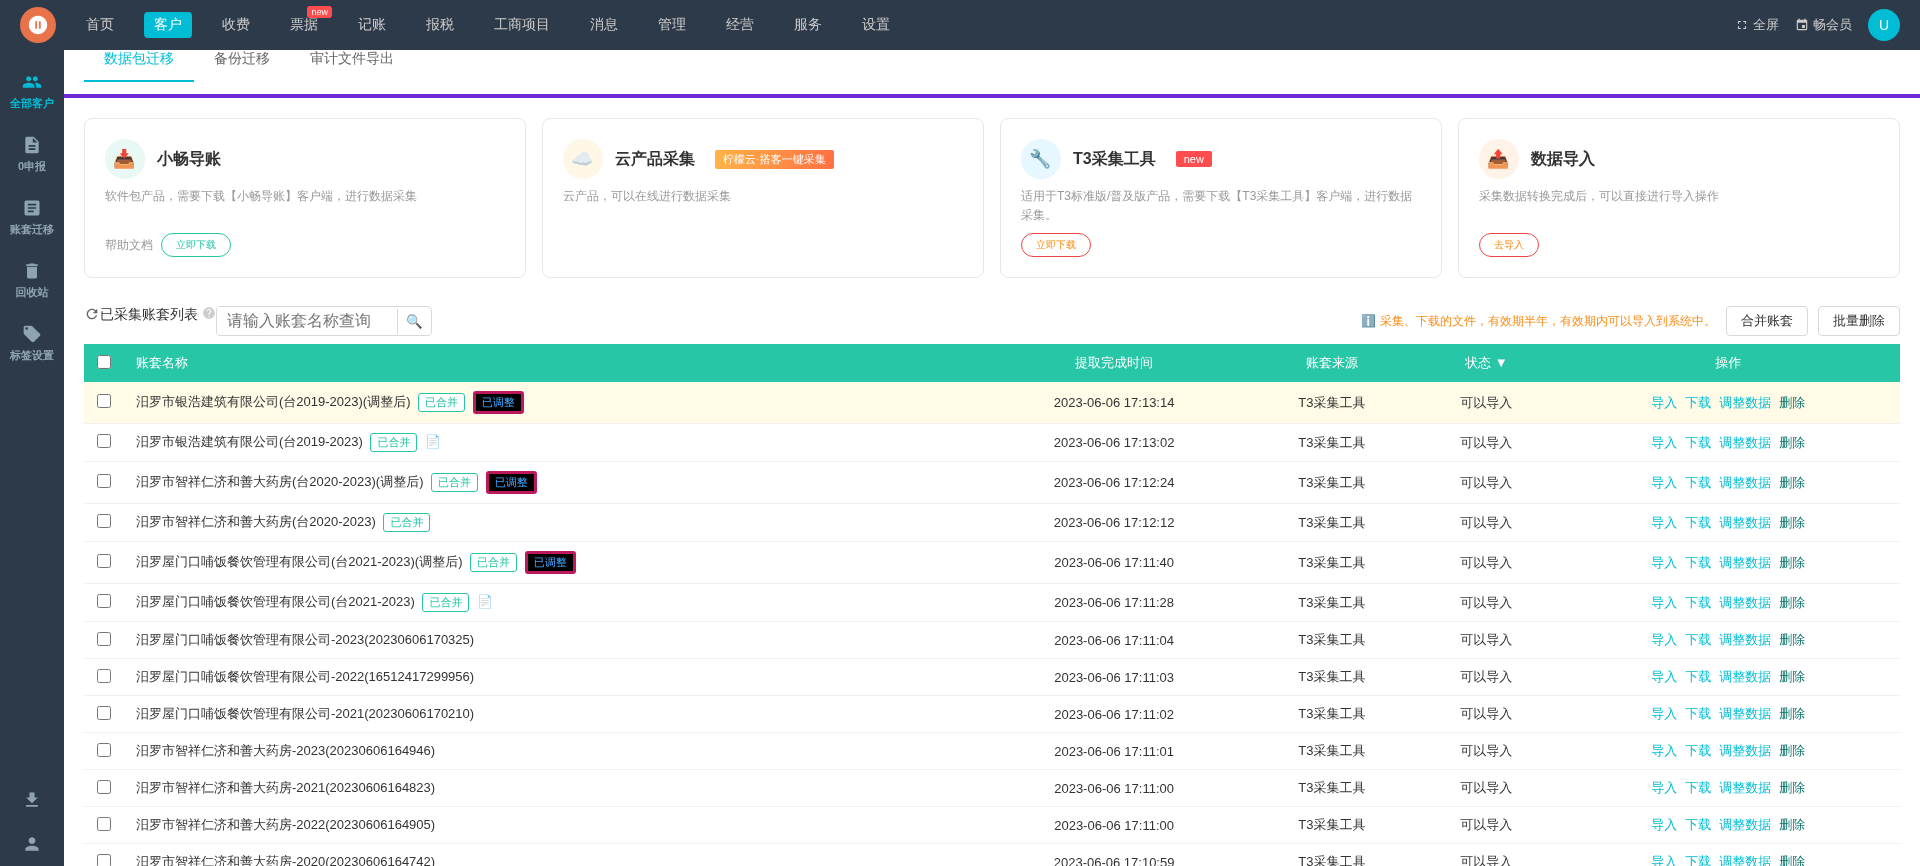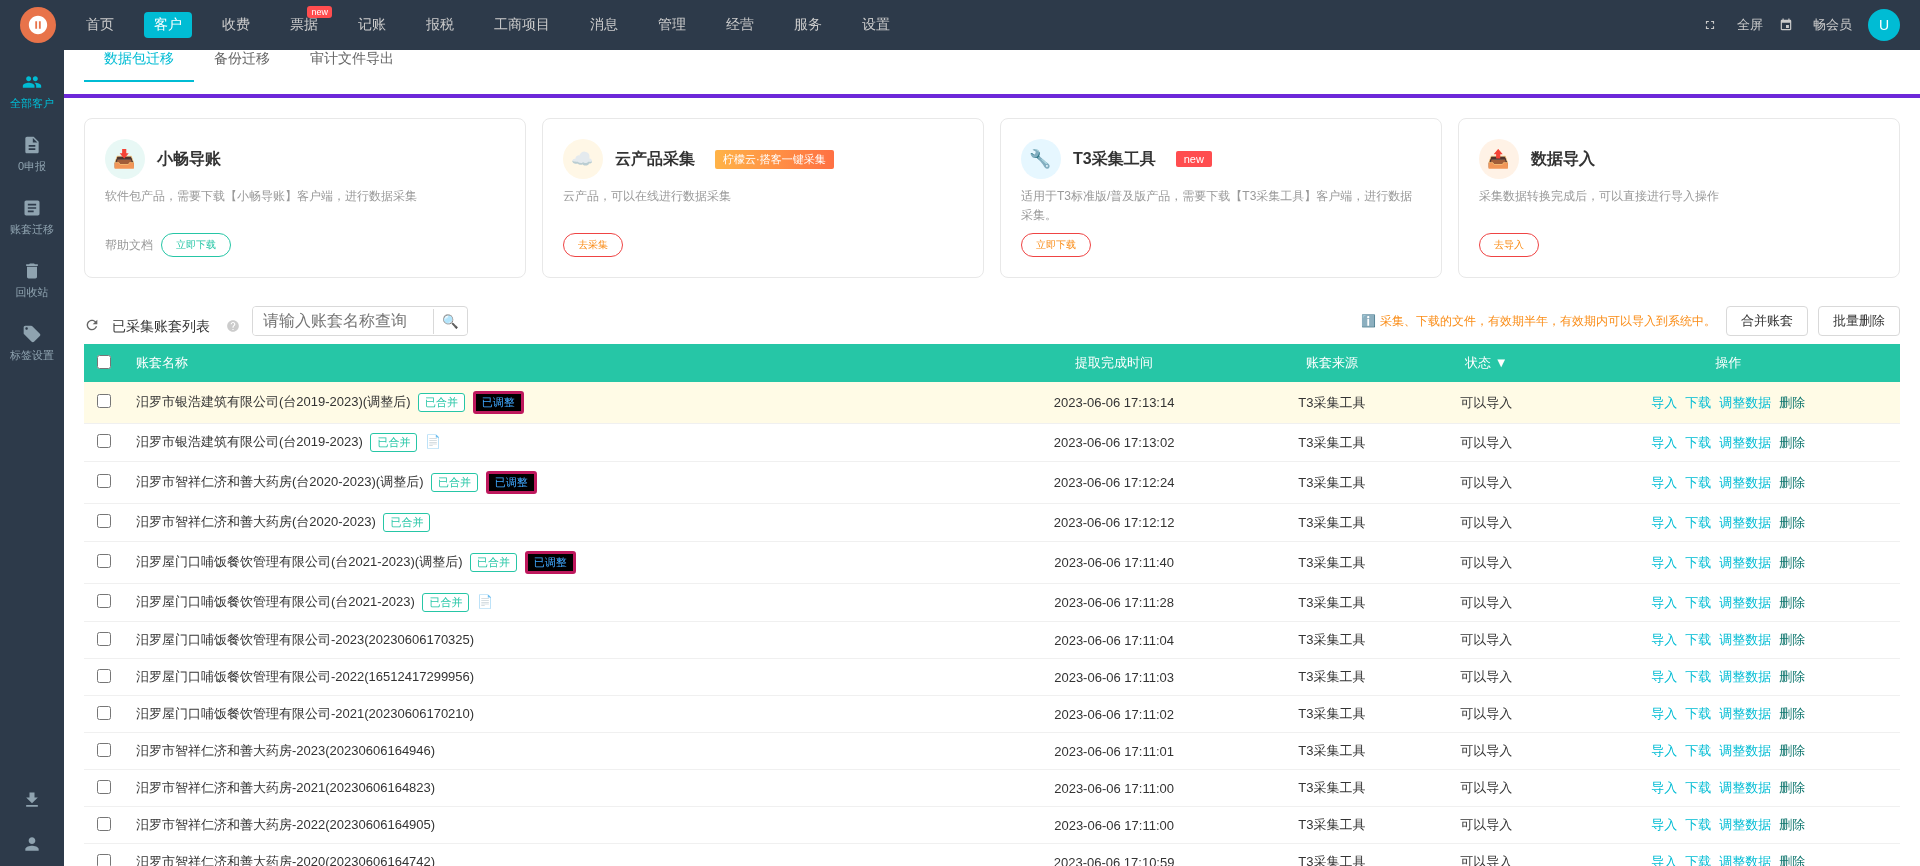--- a/index.html
+++ b/index.html
@@ -10,29 +10,29 @@
       display: flex; align-items: center; height: 50px;
       background: #2d3a4a; color: #fff; padding: 0 20px; gap: 20px;
     }
     .top-nav .logo { width: 36px; height: 36px; background: #e8734a; border-radius: 50%; display: flex; align-items: center; justify-content: center; }
     .top-nav .logo svg { width: 22px; height: 22px; fill: #fff; }
     .nav-item { color: #ccc; cursor: pointer; padding: 4px 10px; font-size: 14px; border-radius: 4px; }
     .nav-item.active { background: #00bcd4; color: #fff; border-radius: 4px; }
     .nav-item.new-badge { position: relative; }
     .new-tag { position: absolute; top: -6px; right: -4px; background: #ff4d4f; color: #fff; font-size: 9px; padding: 1px 4px; border-radius: 3px; }
     .top-nav-right { margin-left: auto; display: flex; align-items: center; gap: 16px; }
-    .top-nav-right .fullscreen-btn, .top-nav-right .member-btn { color: #ccc; font-size: 13px; cursor: pointer; display: flex; align-items: center; gap: 20px; }
+    .top-nav-right .fullscreen-btn, .top-nav-right .member-btn { color: #ccc; font-size: 13px; cursor: pointer; display: flex; align-items: center; gap: 4px; }
     .top-nav-right .avatar { width: 32px; height: 32px; background: #00bcd4; border-radius: 50%; display: flex; align-items: center; justify-content: center; color: #fff; font-size: 14px; cursor: pointer; }
 
     
     .layout { display: flex; height: calc(866px - 50px); }
 
     
     .sidebar { width: 64px; background: #2d3a4a; display: flex; flex-direction: column; align-items: center; padding-top: 10px; gap: 0; }
-    .sidebar-item { display: flex; flex-direction: column; align-items: center; padding: 12px 0; width: 100%; cursor: pointer; color: #8fa3b0; font-size: 11px; gap: 4px; }
+    .sidebar-item { display: flex; flex-direction: column; align-items: center; padding: 12px 0; width: 100%; cursor: pointer; color: #8fa3b0; font-size: 11px; gap: 4px; font-weight: bold; }
     .sidebar-item.active { color: #00bcd4; }
     .sidebar-item svg { width: 20px; height: 20px; fill: currentColor; }
     .sidebar-item span { font-size: 11px; }
     .sidebar-bottom { margin-top: auto; }
 
     
     .main-content { flex: 1; background: #f0f2f5; overflow-y: auto; padding: 0; }
 
     
     .tab-bar { background: #fff; padding: 12px 20px; display: flex; align-items: flex-end; border-bottom: 4px solid #6d28d9; height: 48px; }
@@ -52,21 +52,21 @@
     .card-badge { background: linear-gradient(90deg, #ffb347, #ff7043); color: #fff; font-size: 11px; padding: 2px 8px; border-radius: 2px; margin-left: 8px; }
     .card-badge.new { background: #ff4d4f; }
     .card-desc { font-size: 12px; color: #999; line-height: 1.6; flex: 1; }
     .card-actions { display: flex; gap: 8px; align-items: center; }
     .card-link { color: #999; font-size: 12px; cursor: pointer; }
     .card-btn { border: 1px solid #ef4444; color: #fa8c16; background: #fff; padding: 4px 14px; border-radius: 12px; cursor: pointer; font-size: 10px; }
     .card-btn.teal { border-color: #26c6a6; color: #26c6a6; }
 
     
     .table-area { padding: 0 20px 20px; background: #fff; }
-    .table-toolbar { display: flex; align-items: flex-end; gap: 12px; padding: 12px 0 8px; }
+    .table-toolbar { display: flex; align-items: flex-start; padding: 12px 0 8px; }
     .table-toolbar .refresh-icon { color: #666; cursor: pointer; }
     .table-toolbar .list-title { font-size: 14px; color: #333; font-weight: 500; }
     .table-toolbar .help-icon { color: #ccc; cursor: pointer; margin-left: 4px; }
     .search-box { display: flex; align-items: center; border: 1px solid #d9d9d9; border-radius: 4px; overflow: hidden; }
     .search-box input { border: none; outline: none; padding: 5px 10px; font-size: 16px; width: 180px; }
     .search-box .search-btn { background: #fff; border: none; border-left: 1px solid #d9d9d9; padding: 5px 8px; cursor: pointer; color: #999; }
     .toolbar-right { margin-left: auto; display: flex; align-items: center; gap: 10px; }
     .tip-text { color: #fa8c16; font-size: 12px; display: flex; align-items: center; gap: 4px; }
     .action-btn { border: 1px solid #d9d9d9; background: #fff; padding: 5px 14px; border-radius: 4px; cursor: pointer; font-size: 13px; color: #333; }
 
@@ -199,23 +199,20 @@
         </div>
       </div>
 
       <div class="card">
         <div class="card-header">
           <div class="card-icon orange">☁️</div>
           <span class="card-title">云产品采集</span>
           <span class="card-badge">柠檬云·搭客一键采集</span>
         </div>
         <div class="card-desc">云产品，可以在线进行数据采集</div>
-        <div class="card-actions">
-          <button class="card-btn">去采集</button>
-        </div>
       </div>
 
       <div class="card">
         <div class="card-header">
           <div class="card-icon blue">🔧</div>
           <span class="card-title">T3采集工具</span>
           <span class="card-badge new">new</span>
         </div>
         <div class="card-desc">适用于T3标准版/普及版产品，需要下载【T3采集工具】客户端，进行数据采集。</div>
         <div class="card-actions">

